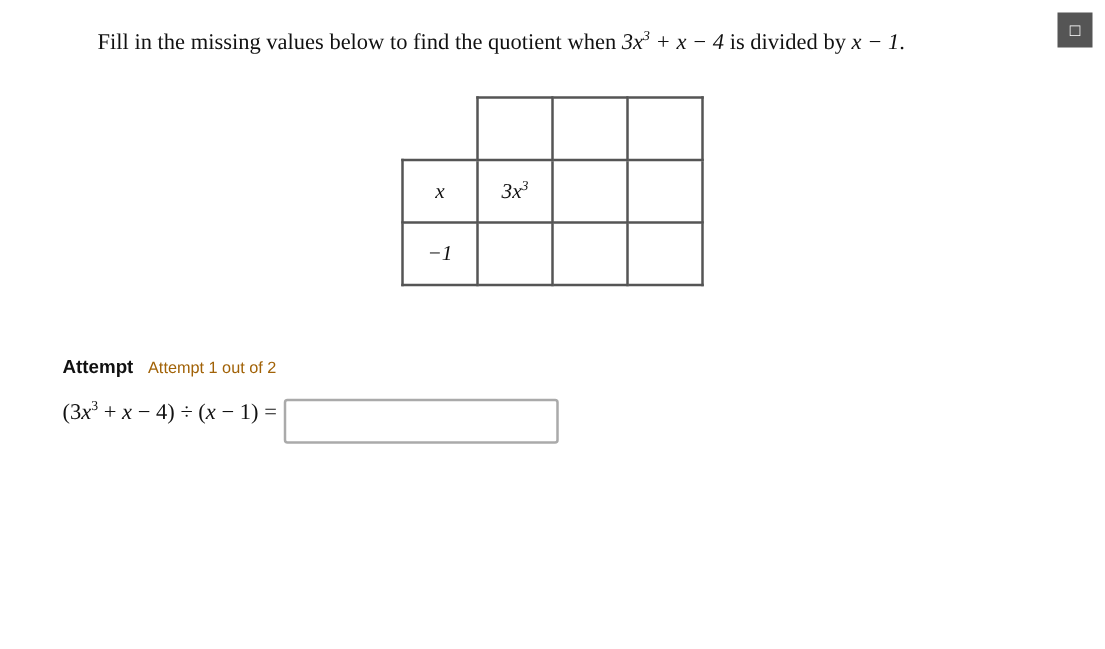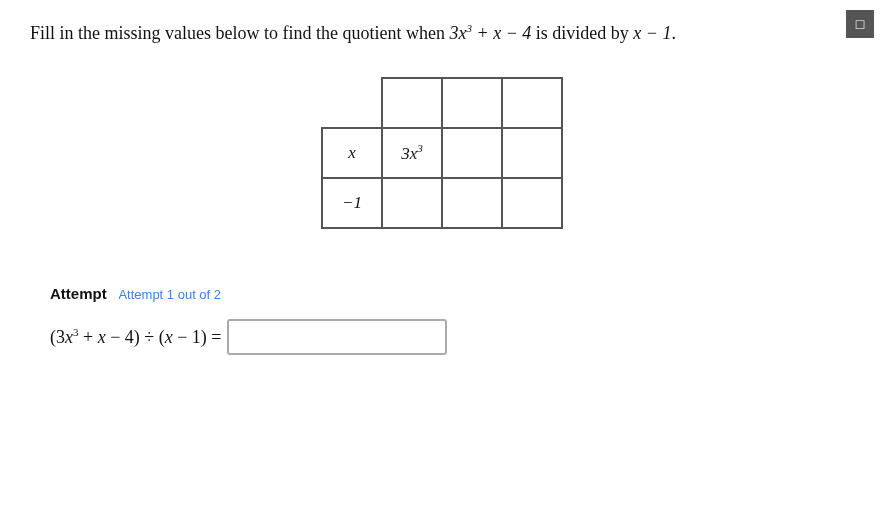--- a/index.html
+++ b/index.html
@@ -11,20 +11,21 @@
       min-height: 519px;
       padding: 20px 30px;
       color: #111;
     }
 
     .instruction {
       font-size: 18px;
       line-height: 1.5;
       margin-bottom: 30px;
       max-width: 820px;
+      margin-left: 48px;
     }
 
     
     .grid-container {
       display: flex;
       justify-content: center;
       margin-bottom: 40px;
     }
 
     .grid-table {
@@ -71,28 +72,27 @@
 
     .answer-label strong {
       font-weight: bold;
       font-style: normal;
       font-family: Arial, sans-serif;
     }
 
     .answer-label .attempt-text {
       font-family: Arial, sans-serif;
       font-size: 13px;
-      color: #3b82f6;
+      color: #a16207;
       margin-left: 8px;
     }
 
     .answer-equation {
       font-size: 18px;
       display: flex;
-      align-items: center;
       gap: 6px;
     }
 
     .answer-input {
       width: 220px;
       height: 36px;
       border: 2px solid #aaa;
       border-radius: 3px;
       font-size: 17px;
       padding: 0 8px;

